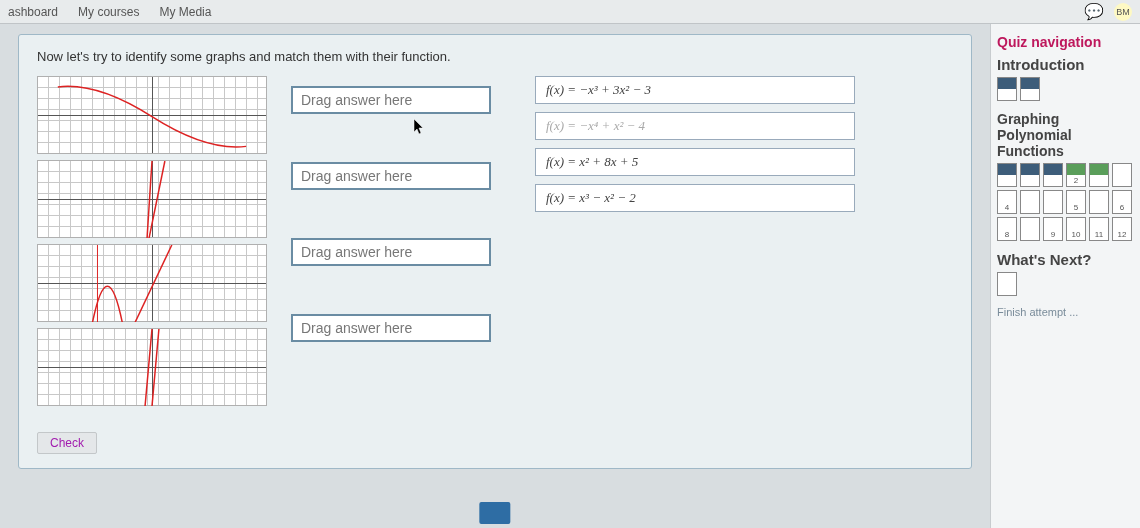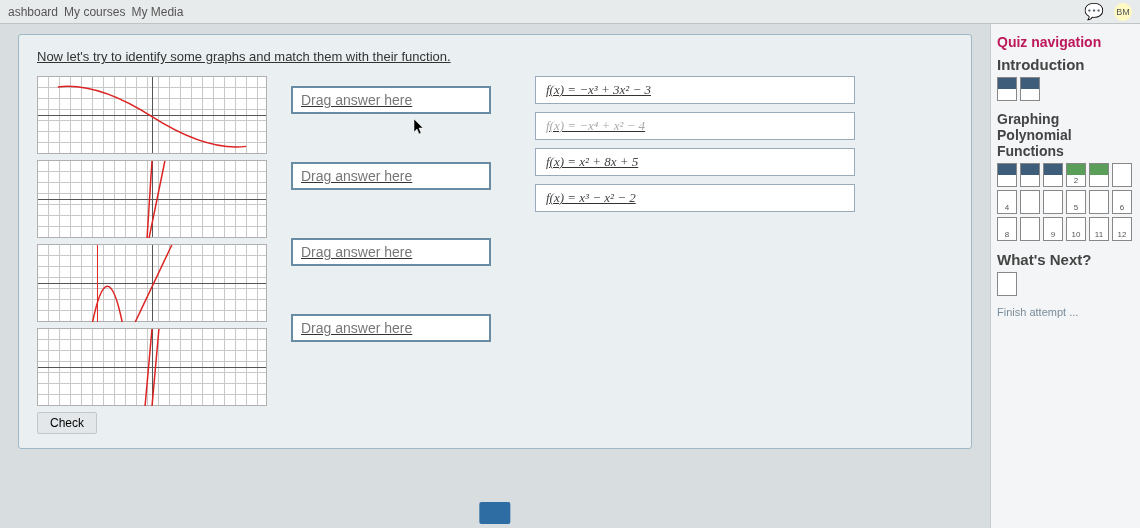--- a/index.html
+++ b/index.html
@@ -15,34 +15,33 @@
   .topbar {
     height: 24px;
     background: #e8ebec;
     display: flex;
     align-items: center;
     padding: 0 8px;
     font-size: 12px;
     color: #555;
     border-bottom: 1px solid #c0c4c7;
   }
-  .topbar .nav-left { display: flex; gap: 6px; }
+  .topbar .nav-left { display: flex; gap: 20px; }
   .topbar .nav-right { margin-left: auto; display: flex; align-items: center; gap: 10px; }
   .avatar-circle { width: 18px; height: 18px; border-radius: 50%; background: #fef9c3; display:flex;align-items:center;justify-content:center;font-size:9px;color:#555;}
   .bubble { font-size: 16px; color: #333; }
 
   .page {
     display: flex;
     height: calc(100% - 24px);
   }
   .main {
     flex: 1;
     padding: 10px 18px 0 18px;
     position: relative;
-    text-decoration: underline;
   }
   .sidebar {
     width: 150px;
     background: #f3f5f6;
     border-left: 1px solid #c8cccf;
     padding: 10px 6px;
     font-size: 13px;
     overflow: hidden;
   }
 
@@ -105,23 +104,23 @@
     padding: 5px 10px;
     margin-bottom: 8px;
     font-size: 13px;
     color: #444;
     font-style: italic;
   }
   .answer-label.faded { color: #aaa; }
   .math { font-family: "Times New Roman", serif; font-style: italic; }
 
   .check-btn {
-    margin-top: 0;
+    margin-top: 20px;
     font-size: 12px;
-    color: #000000;
+    color: #a21caf;
     background: #e4e7e9;
     border: 1px solid #c3c7c9;
     padding: 3px 12px;
     border-radius: 2px;
     cursor: pointer;
   }
 
   
   .sb-heading { font-size: 14px; font-weight: bold; color: #be185d; margin-bottom: 6px; }
   .sb-sub { font-size: 15px; font-weight: bold; color: #444; margin: 6px 0 4px 0; }

